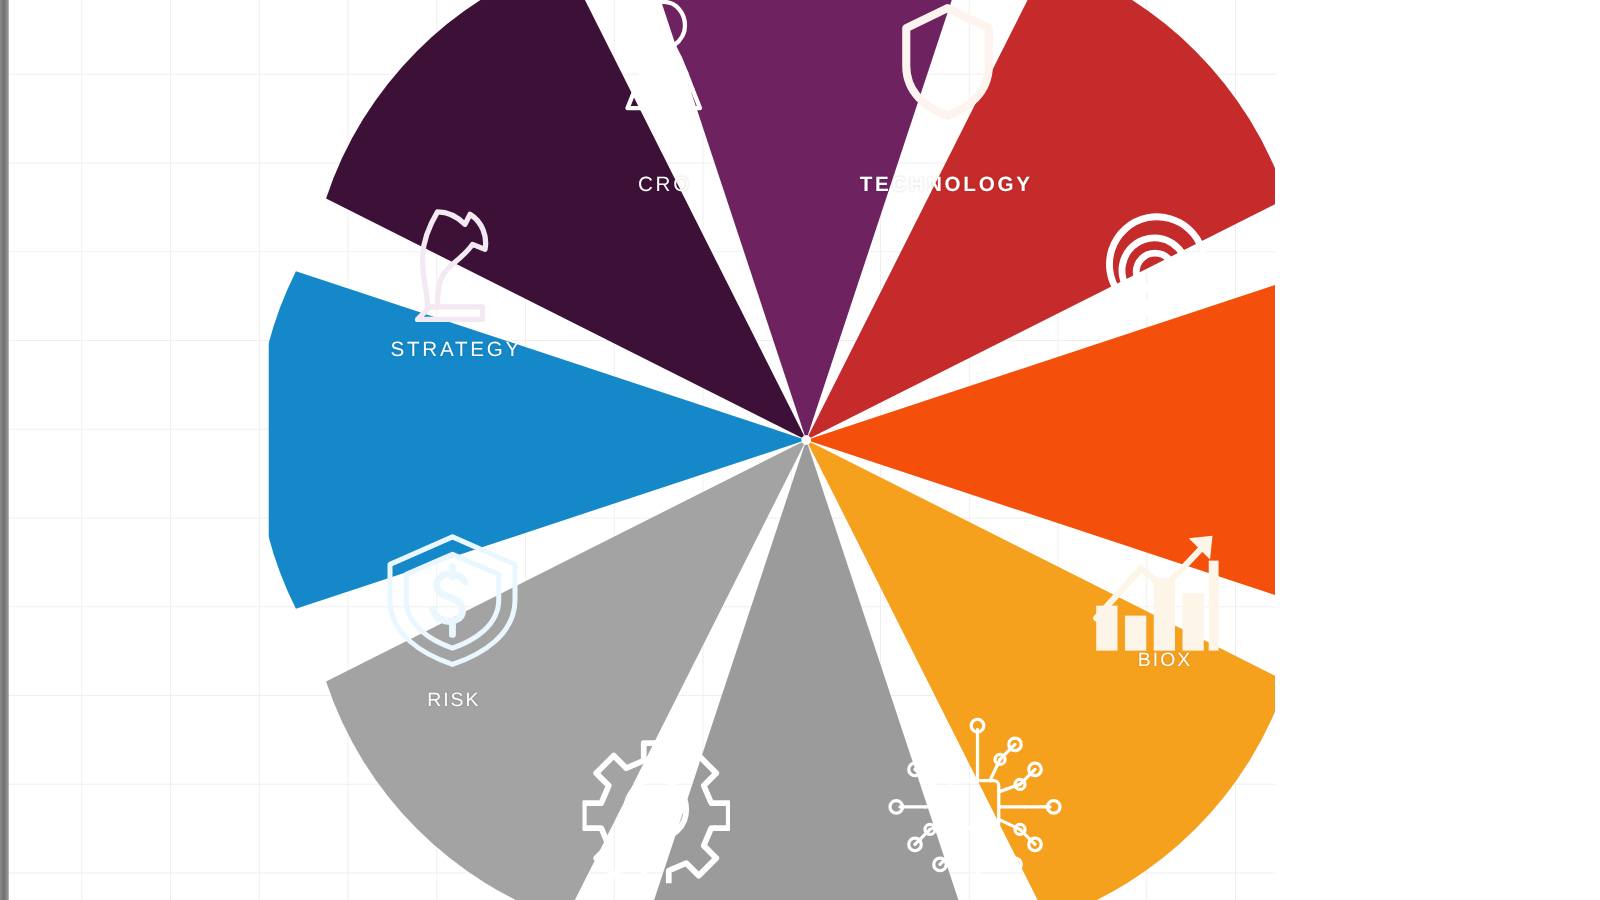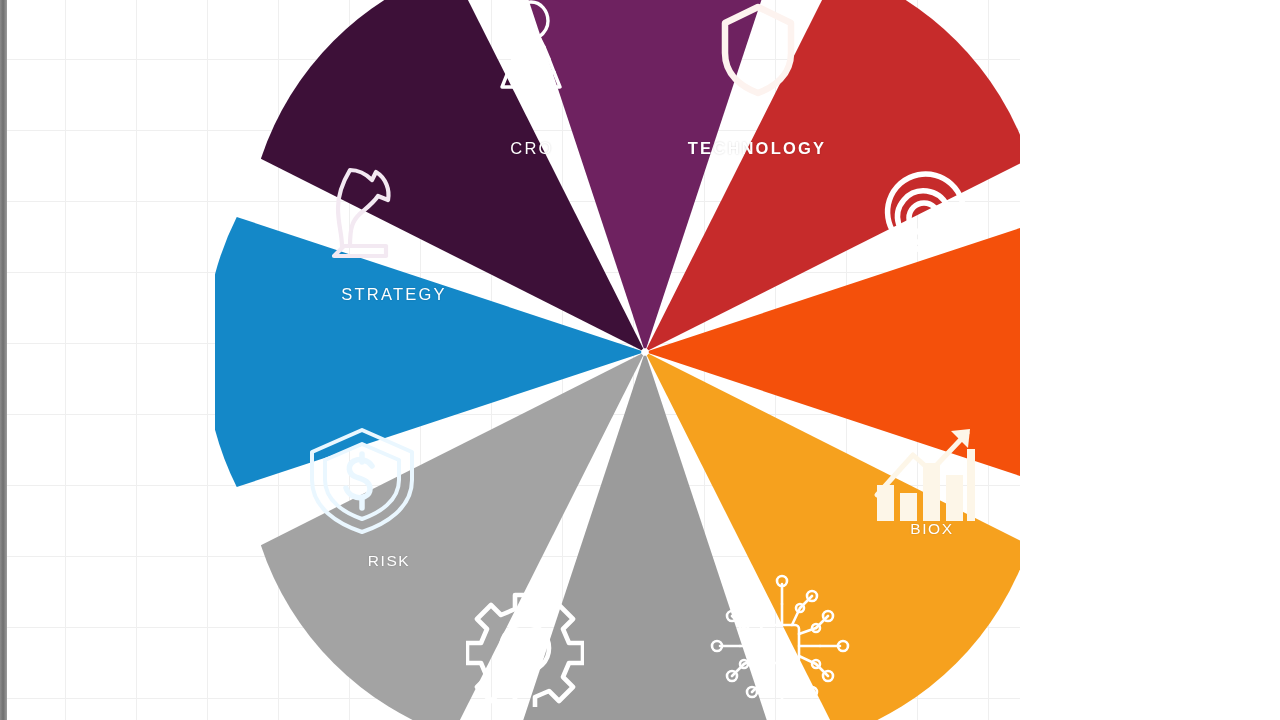--- a/index.html
+++ b/index.html
@@ -224,16 +224,16 @@
         <path d="M36 92 c0-18 2-26 12-34 c7-6 12-10 16-16 l10 4 c2-10-2-22-12-28 l-4 8 c-6-6-14-10-22-10
                  c-6 10-12 22-12 38 c0 16 4 26 4 38 z"></path>
         <path d="M30 92 h42 v10 h-52 z"></path>
       </g>
     </svg>
   </div>
 
   <div class="seg-label" style="left:532px; top:148px;">CRO</div>
   <div class="seg-label" style="left:757px; top:148px;font-weight:bold;">TECHNOLOGY</div>
   <div class="seg-label sm" style="left:932px; top:529px;">BIOX</div>
-  <div class="seg-label sm" style="left:363px; top:561px;margin-left:26px;">RISK</div>
-  <div class="seg-label" style="left:365px; top:294px;margin-left:29px;">STRATEGY</div>
+  <div class="seg-label sm" style="left:363px; top:561px;">RISK</div>
+  <div class="seg-label" style="left:365px; top:280px;">STRATEGY</div>
 
 </div>
 
 </body></html>

